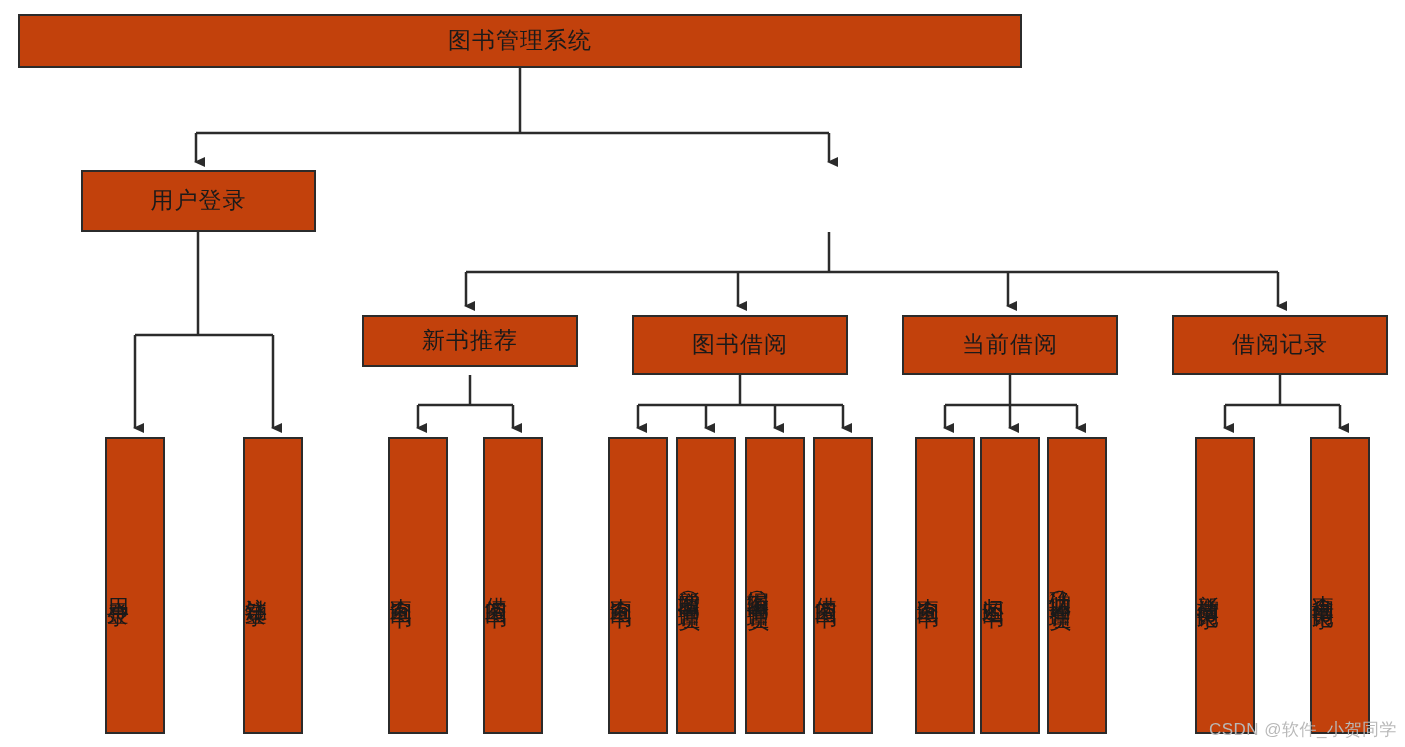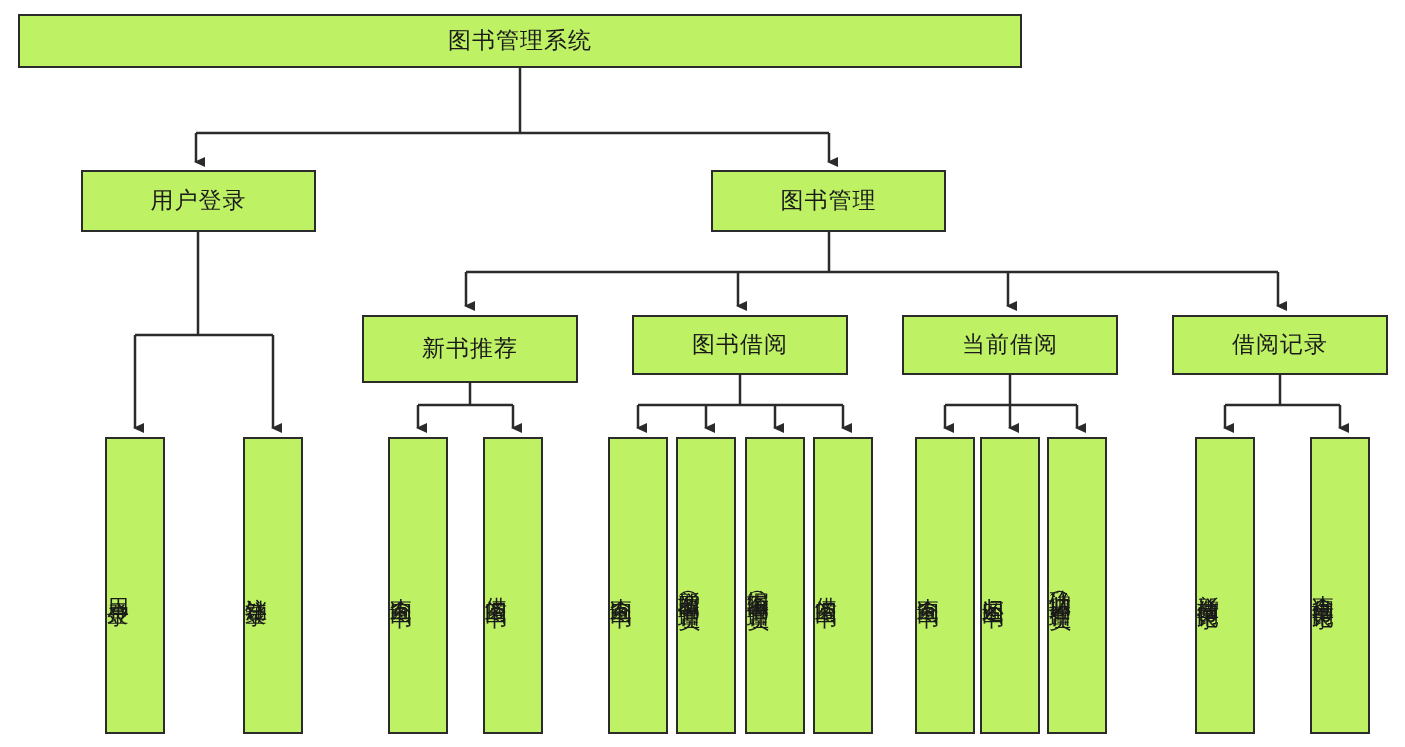--- a/index.html
+++ b/index.html
@@ -21,21 +21,21 @@
     position: absolute;
     left: 0;
     top: 0;
     width: 1405px;
     height: 747px;
     pointer-events: none;
   }
   .node {
     position: absolute;
     box-sizing: border-box;
-    background: #bef264;
+    background: #c2410c;
     border: 2px solid #2b2b2b;
     display: flex;
     align-items: center;
     justify-content: center;
     color: #1a1a1a;
   }
   .node.horiz {
     font-size: 23px;
     letter-spacing: 1px;
     line-height: 1.1;
@@ -125,25 +125,22 @@
     </g>
   </svg>
 
   <div class="node horiz" style="left:18px; top:14px; width:1004px; height:54px;">
     <span>图书管理系统</span>
   </div>
 
   <div class="node horiz" style="left:81px; top:170px; width:235px; height:62px;">
     <span>用户登录</span>
   </div>
-  <div class="node horiz" style="left:711px; top:170px; width:235px; height:62px;">
-    <span>图书管理</span>
-  </div>
 
-  <div class="node horiz" style="left:362px; top:315px; width:216px; height:68px;justify-content:center;">
+  <div class="node horiz" style="left:362px; top:315px; width:216px; height:52px;justify-content:center;">
     <span>新书推荐</span>
   </div>
   <div class="node horiz" style="left:632px; top:315px; width:216px; height:60px;justify-content:center;">
     <span>图书借阅</span>
   </div>
   <div class="node horiz" style="left:902px; top:315px; width:216px; height:60px;font-family:Liberation Serif, serif;">
     <span>当前借阅</span>
   </div>
   <div class="node horiz" style="left:1172px; top:315px; width:216px; height:60px;">
     <span>借阅记录</span>
@@ -186,14 +183,15 @@
     <span class="vtext">确认归还（管理员）</span>
   </div>
 
   <div class="node vert center" style="left:1195px; top:437px; width:60px; height:297px;">
     <span class="vtext">新增借阅记录</span>
   </div>
   <div class="node vert center" style="left:1310px; top:437px; width:60px; height:297px;">
     <span class="vtext">查询借阅记录</span>
   </div>
 
+  <div class="watermark">CSDN @软件_小贺同学</div>
 
 </div>
 
 </body></html>

